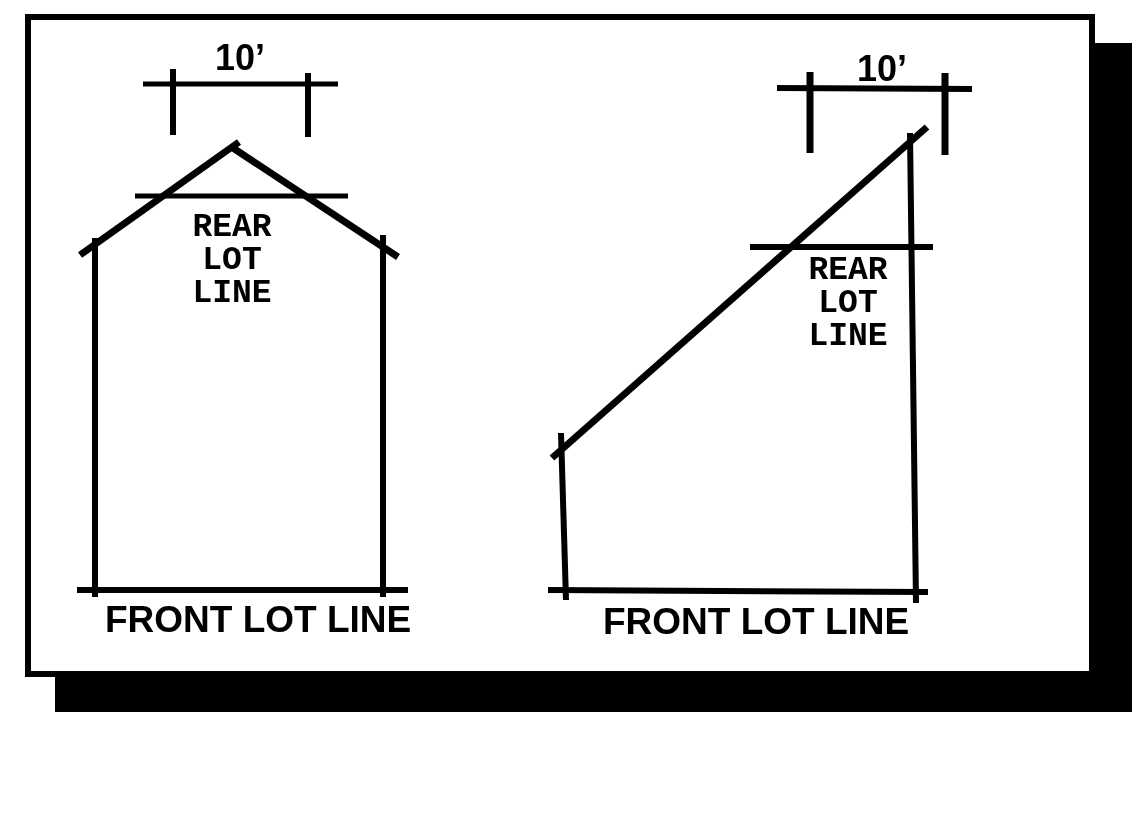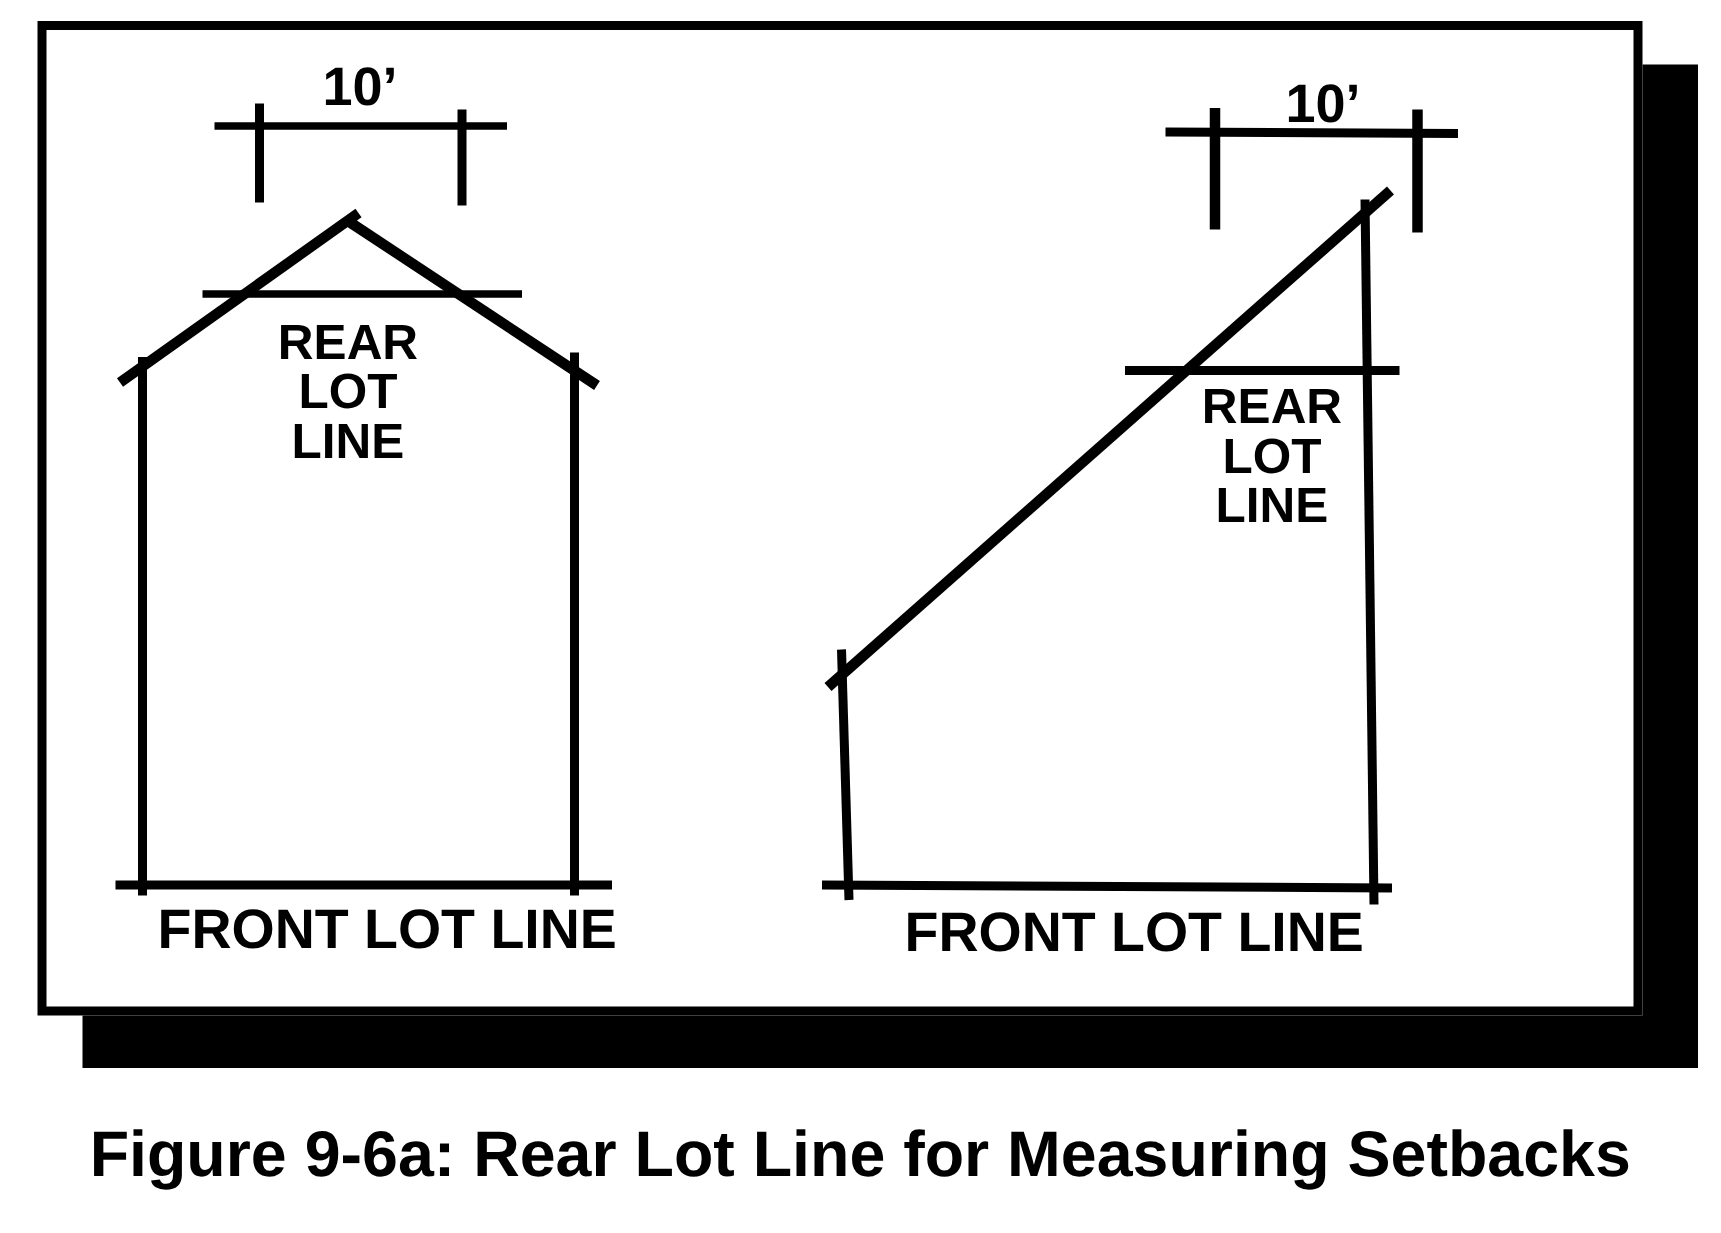--- a/index.html
+++ b/index.html
@@ -50,20 +50,21 @@
   .dim-label {
     font-size: 36px;
     transform: translateX(-50%);
   }
   .rear-label {
     font-size: 33px;
     line-height: 33px;
     text-align: center;
     white-space: pre-line;
     transform: translateX(-50%);
+    font-family: Liberation Mono, monospace;
   }
   .front-label {
     font-size: 37px;
   }
   .caption {
     position: absolute;
     left: 0;
     top: 749px;
     width: 1147px;
     text-align: center;
@@ -115,15 +116,14 @@
   <div class="lbl front-label" style="left:105px; top:601px;">FRONT LOT LINE</div>
 
   <div class="lbl dim-label" style="left:882px; top:51px;">10’</div>
 
   <div class="lbl rear-label" style="left:848px; top:254px;">REAR
 LOT
 LINE</div>
 
   <div class="lbl front-label" style="left:603px; top:603px;">FRONT LOT LINE</div>
 
-  <div class="caption">Figure 9-6a: Rear Lot Line for Measuring Setbacks</div>
 
 </div>
 
 </body></html>

